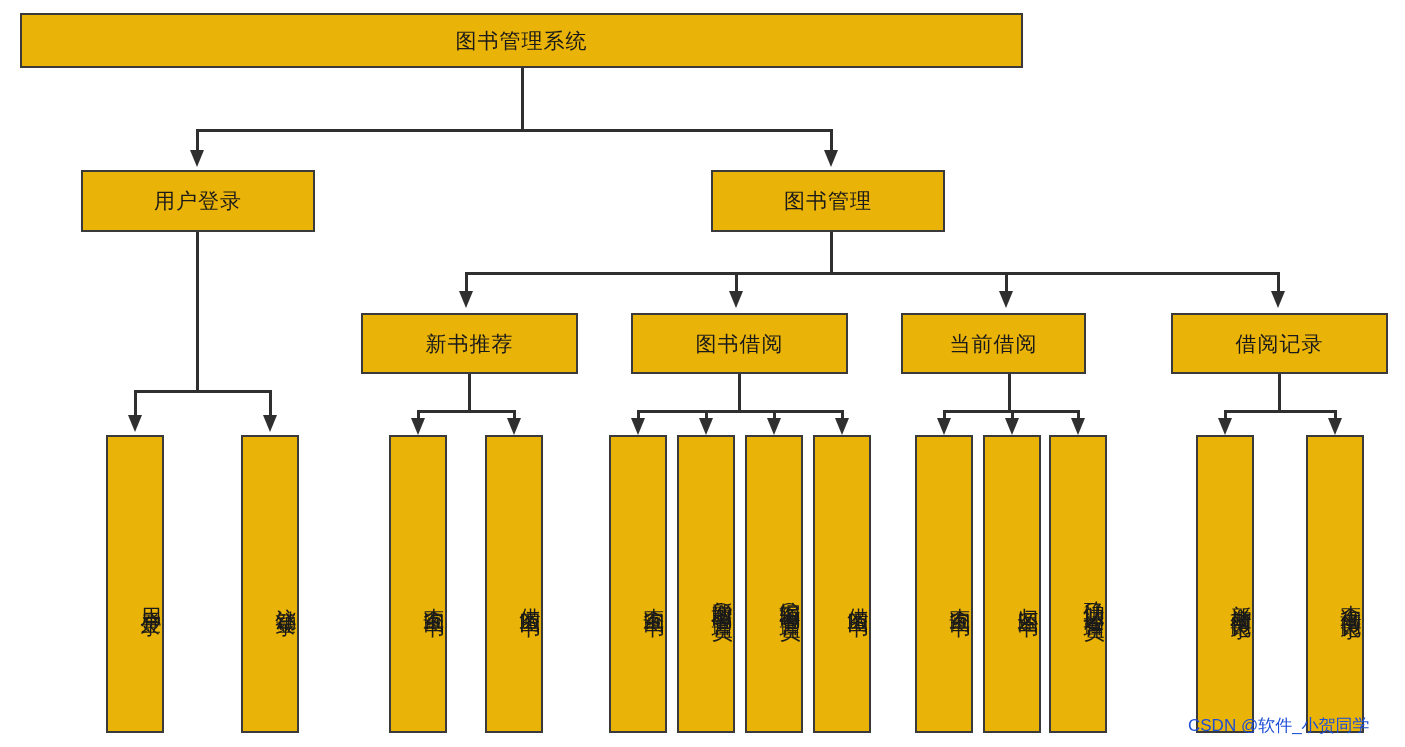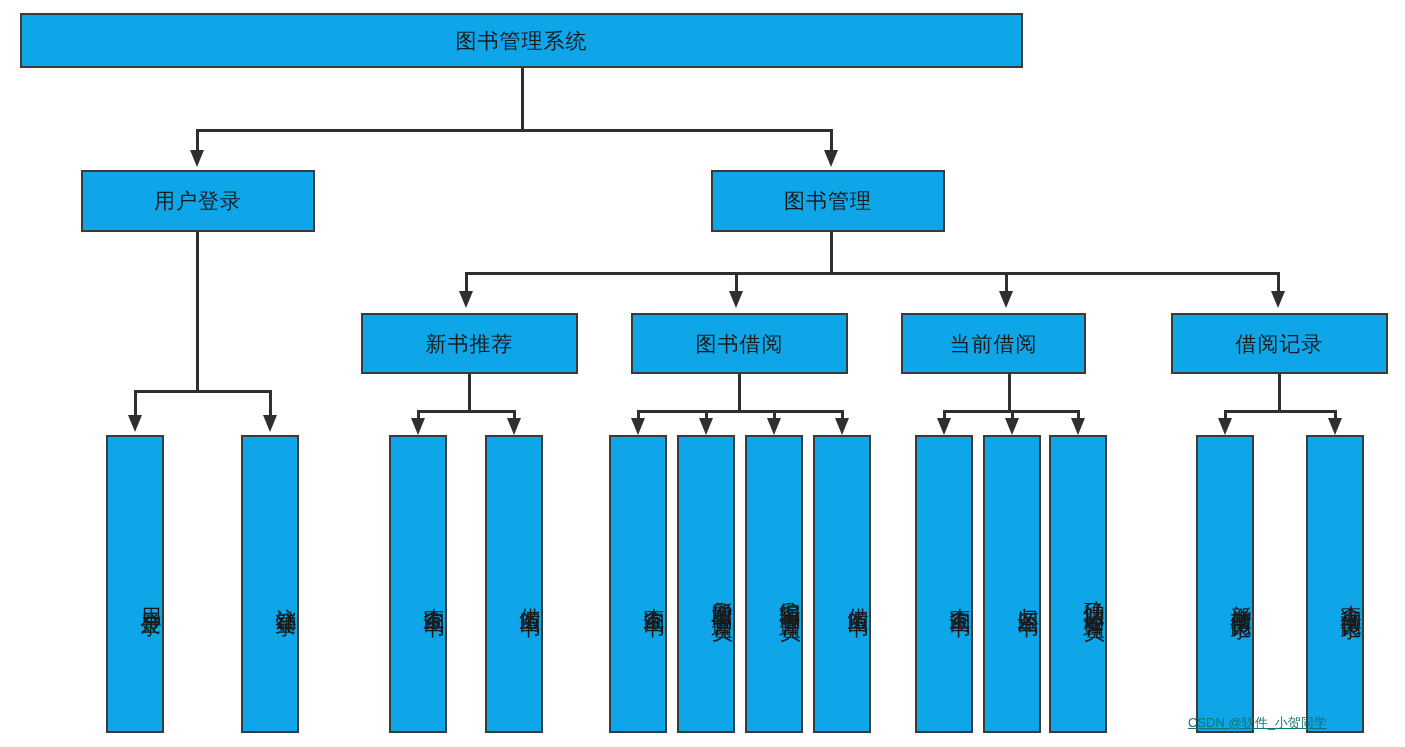--- a/index.html
+++ b/index.html
@@ -12,21 +12,21 @@
     width: 1405px;
     height: 747px;
     background: #ffffff;
     font-family: "Liberation Sans", "DejaVu Sans", sans-serif;
     overflow: hidden;
   }
   
   .node {
     position: absolute;
     box-sizing: border-box;
-    background: #0ea5e9;
+    background: #eab308;
     border: 2.5px solid #3a3a3a;
     display: flex;
     align-items: center;
     justify-content: center;
     color: #1a1a1a;
   }
   .node-h {
     font-size: 21px;
     letter-spacing: 1px;
     white-space: nowrap;
@@ -61,25 +61,24 @@
     height: 0;
     border-left: 7px solid transparent;
     border-right: 7px solid transparent;
     border-top: 17px solid #2f2f2f;
   }
   
   #watermark {
     position: absolute;
     left: 1188px;
     top: 714px;
-    font-size: 13px;
-    color: #0f766e;
+    font-size: 17px;
+    color: #1d4ed8;
     white-space: nowrap;
     font-family: "Liberation Sans", "DejaVu Sans", sans-serif;
-    text-decoration: underline;
   }
 </style>
 </head>
 <body>
 
 <div id="canvas">
 
   <div class="node node-h node-root" style="left:20px; top:13px; width:1003px; height:55px;">
     <span>图书管理系统</span>
   </div>

